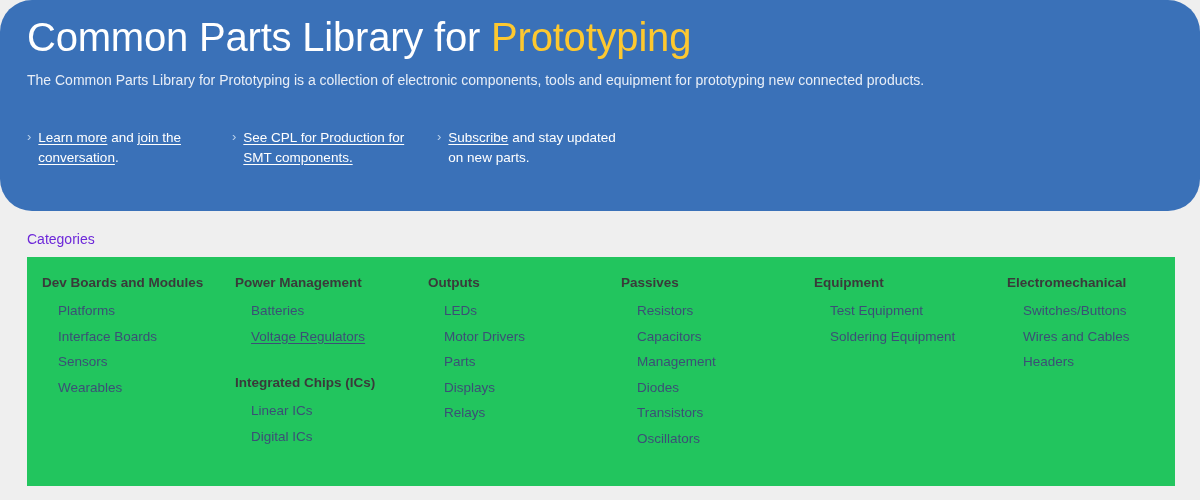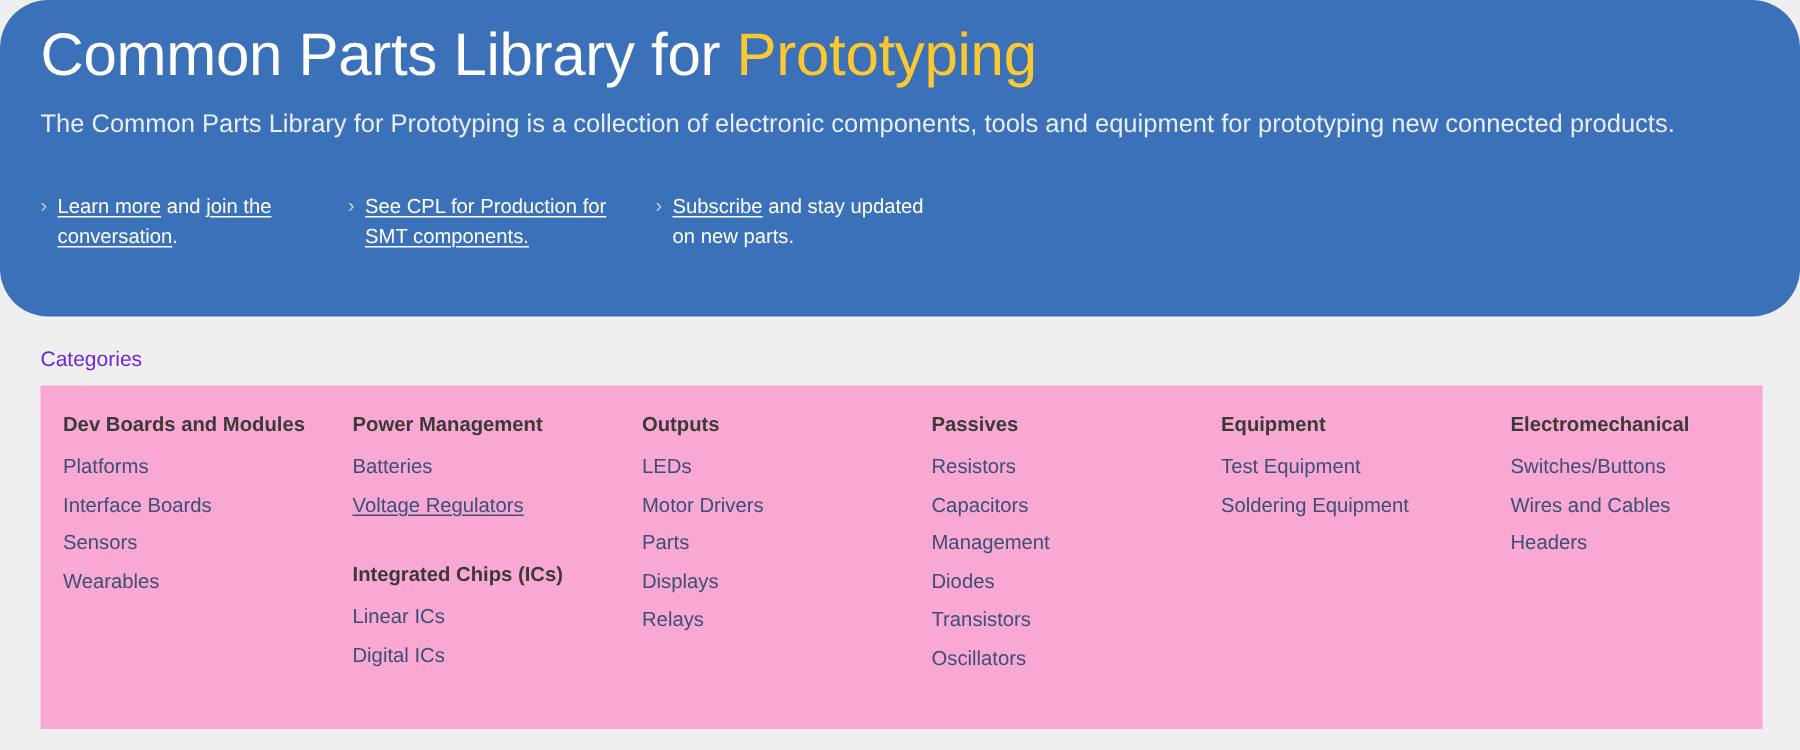--- a/index.html
+++ b/index.html
@@ -22,21 +22,21 @@
   .hero-title {
     font-size:40px; font-weight:400; line-height:1.18;
     color:#ffffff; letter-spacing:-0.2px;
     white-space:nowrap;
   }
   .hero-title .accent { color:#fdc82f; }
 
   .hero-sub {
     margin-top:10px;
     width:1140px;
-    font-size:17px; line-height:1.38;
+    font-size:14px; line-height:1.38;
     color:#e8eef7;
   }
 
   .hero-links {
     position:absolute; left:27px; top:128px;
     display:flex;
   }
   .hero-link {
     display:flex; align-items:flex-start;
     font-size:13.5px; line-height:1.45;
@@ -58,21 +58,21 @@
   
   .cat-label {
     position:absolute; left:27px; top:231px;
     font-size:14px; color:#6d28d9;
   }
 
   
   .card {
     position:absolute; left:27px; top:257px;
     width:1148px; height:229px;
-    background:#f9a8d4;
+    background:#22c55e;
   }
   .cols {
     display:flex;
     padding:18px 0 0 15px;
   }
   .col { width:193px; flex:none; }
   .col:nth-child(4) { width:193px; }
 
   .group + .group { margin-top:26px; }
 
@@ -82,20 +82,21 @@
     margin-bottom:8px;
     white-space:nowrap;
   }
   .cat-item {
     display:block;
     font-size:13.5px;
     line-height:25.5px;
     color:#3c4f76;
     text-decoration:none;
     white-space:nowrap;
+    margin-left:16px;
   }
   .cat-item.hovered {
     text-decoration:underline;
     text-underline-offset:2px;
   }
 </style>
 </head>
 <body>
 
 <div class="hero">

